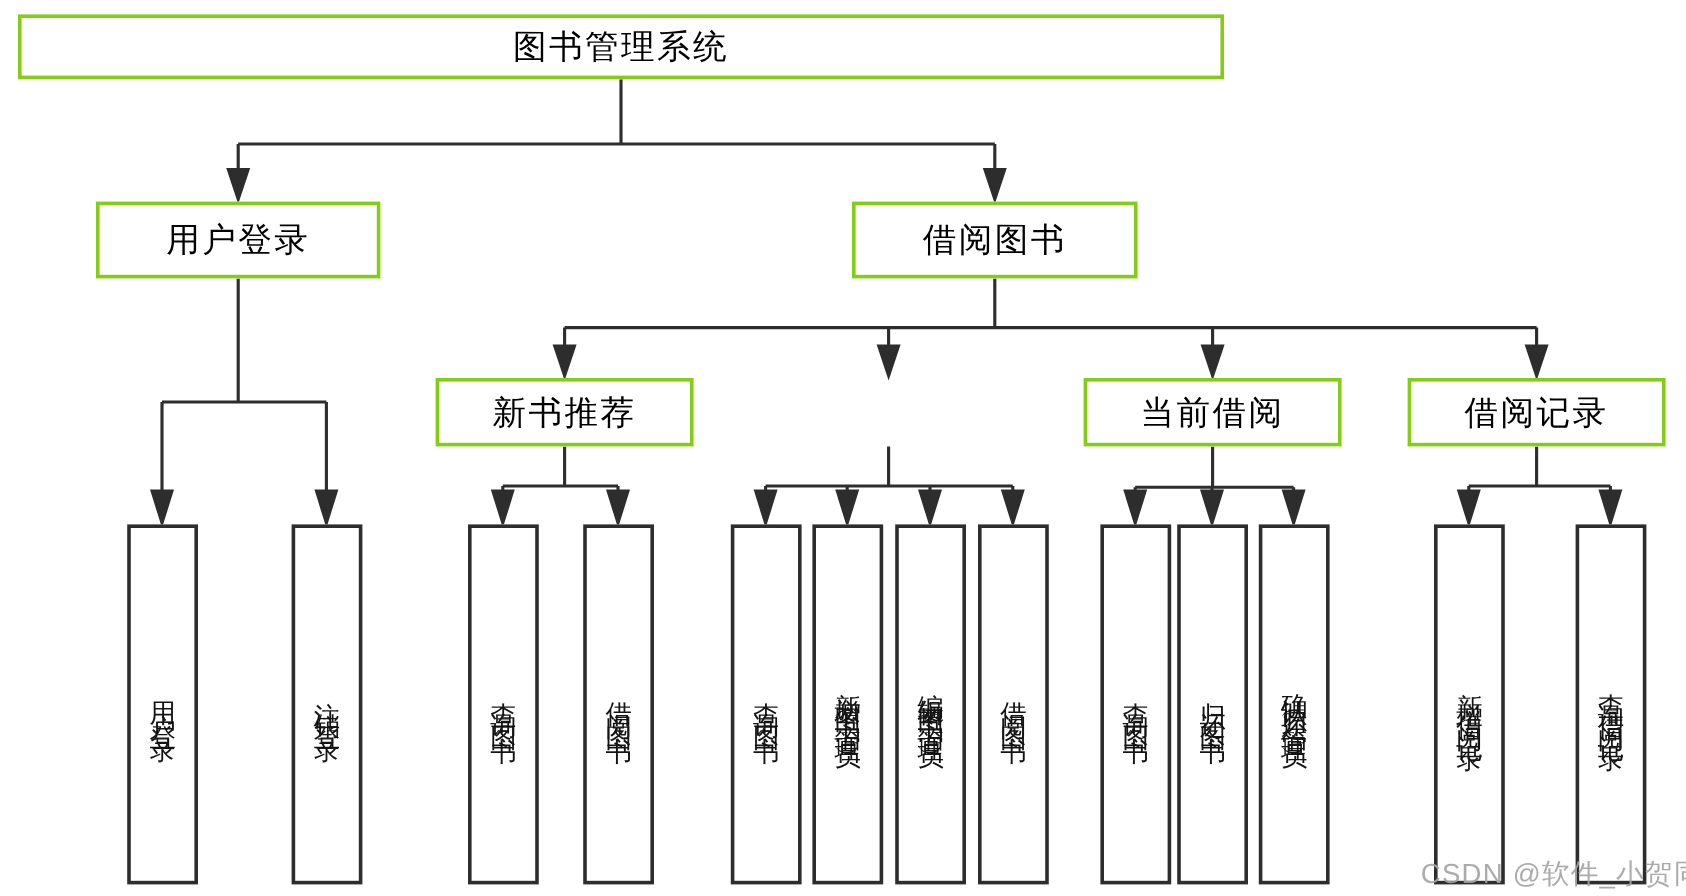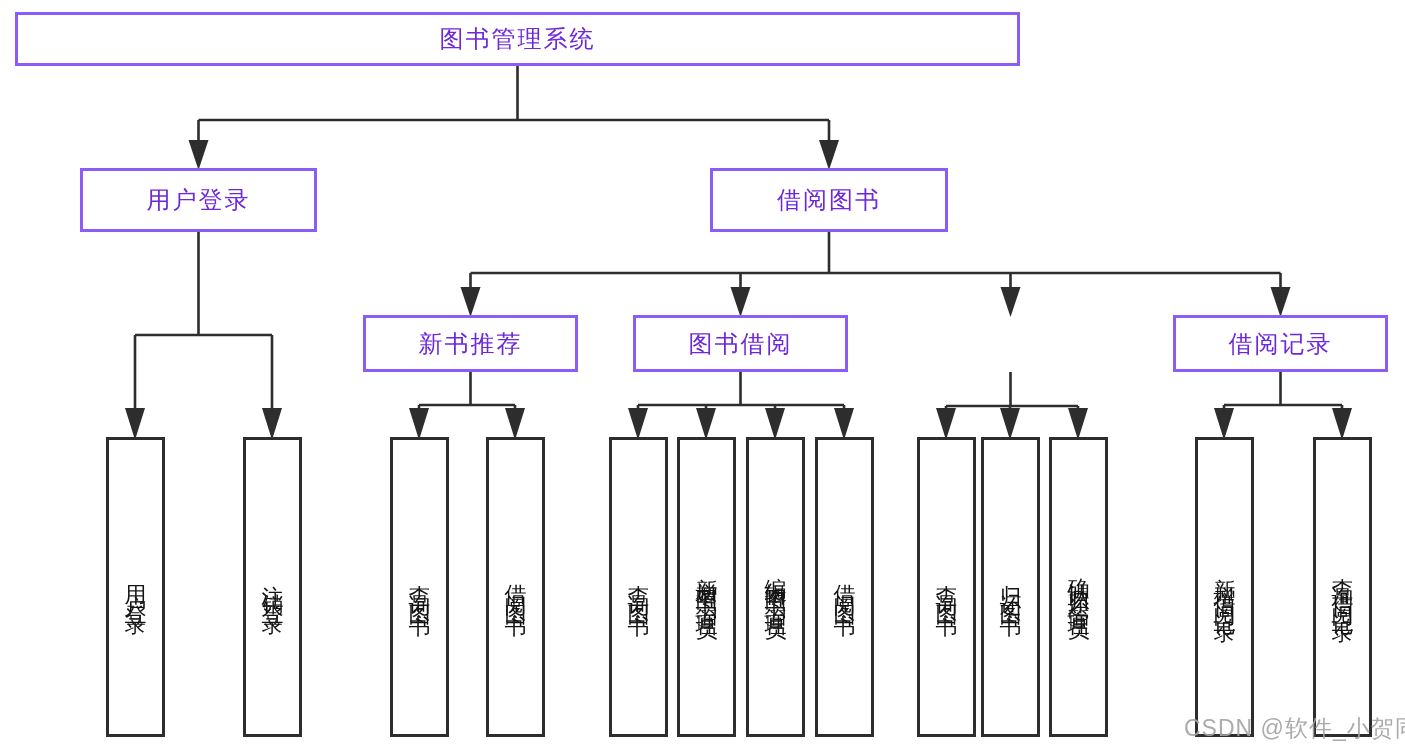--- a/index.html
+++ b/index.html
@@ -3,23 +3,23 @@
 <meta charset="utf-8">
 <style>
   html,body { margin:0; padding:0; background:#ffffff; }
   .canvas {
     position:relative; width:1405px; height:747px; background:#ffffff;
     font-family:"Liberation Sans", sans-serif; overflow:hidden;
   }
   .wires { position:absolute; left:0; top:0; z-index:1; }
   .hbox {
     position:absolute; z-index:2; box-sizing:border-box;
-    background:#ffffff; border:3px solid #8b5cf6;
+    background:#ffffff; border:3px solid #84cc16;
     display:flex; align-items:center; justify-content:center;
-    font-size:24px; letter-spacing:2px; color:#6d28d9;
+    font-size:28px; letter-spacing:2px; color:#000000;
   }
   .vbox {
     position:absolute; top:437px; height:300px; width:59px; z-index:2;
     box-sizing:border-box; background:#ffffff; border:3px solid #2d2d2d;
     writing-mode:vertical-rl; text-orientation:mixed;
     display:flex; align-items:center; justify-content:center;
     font-size:22px; color:#141414;
   }
   .sp4 { letter-spacing:10px; }
   .sp6 { letter-spacing:9px; }
@@ -74,21 +74,21 @@
       <polygon points="1342,440 1332,408 1352,408"></polygon>
     </g>
   </svg>
 
   <div class="hbox" style="left:15px; top:12px; width:1005px; height:54px;">图书管理系统</div>
 
   <div class="hbox" style="left:80px; top:168px; width:237px; height:64px;">用户登录</div>
   <div class="hbox" style="left:710px; top:168px; width:238px; height:64px;">借阅图书</div>
 
   <div class="hbox" style="left:363px; top:315px; width:215px; height:57px;text-align:right;">新书推荐</div>
-  <div class="hbox" style="left:633px; top:315px; width:215px; height:57px;">图书借阅</div>
+  <div class="hbox" style="left:903px; top:315px; width:215px; height:57px;">当前借阅</div>
   <div class="hbox" style="left:1173px; top:315px; width:215px; height:57px;">借阅记录</div>
 
   <div class="vbox sp4" style="left:106px;">用户登录</div>
   <div class="vbox sp4" style="left:243px;">注销登录</div>
 
   <div class="vbox sp4" style="left:390px;">查询图书</div>
   <div class="vbox sp4" style="left:486px;">借阅图书</div>
 
   <div class="vbox sp4" style="left:609px;">查询图书</div>
   <div class="vbox sp9" style="left:677px;">新增图书（管理员）</div>

